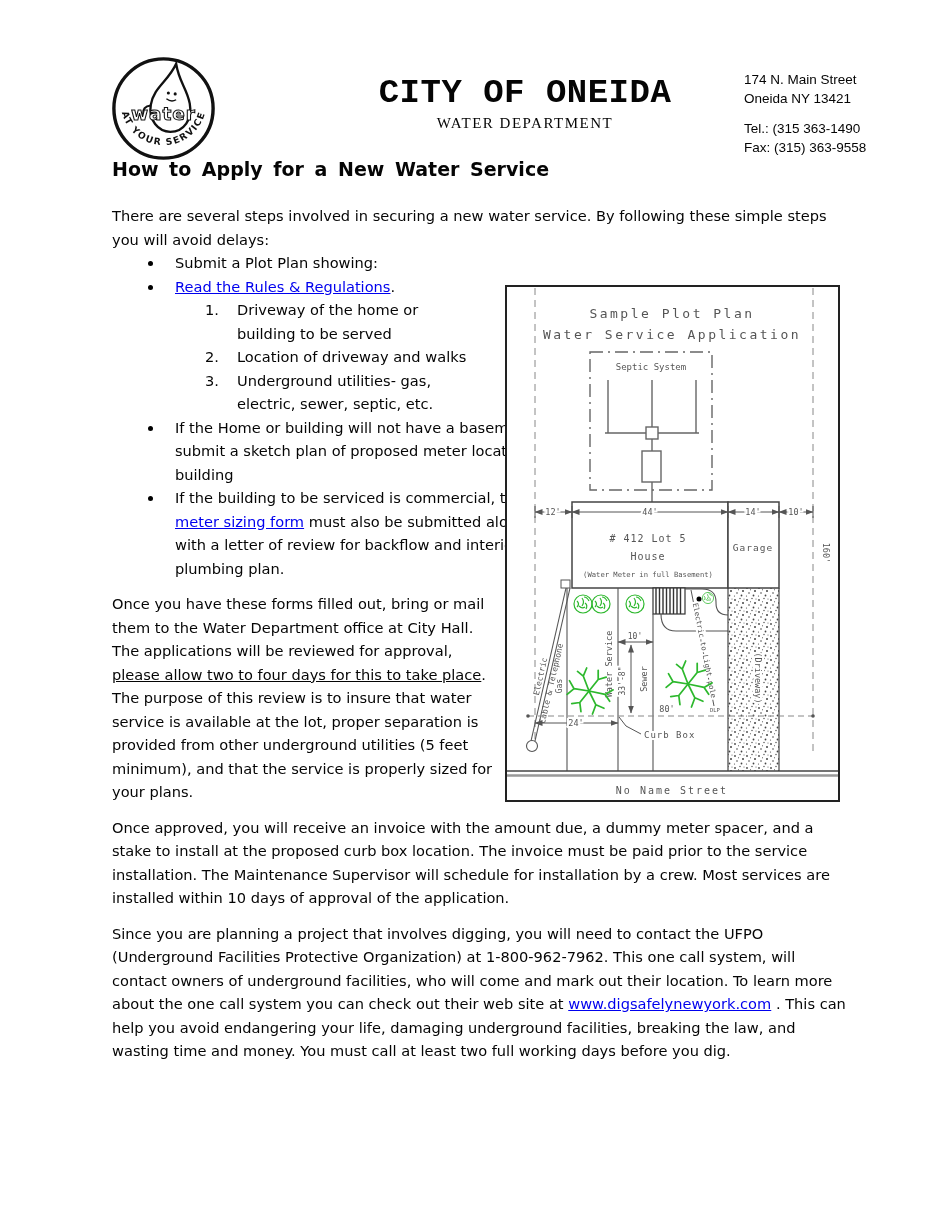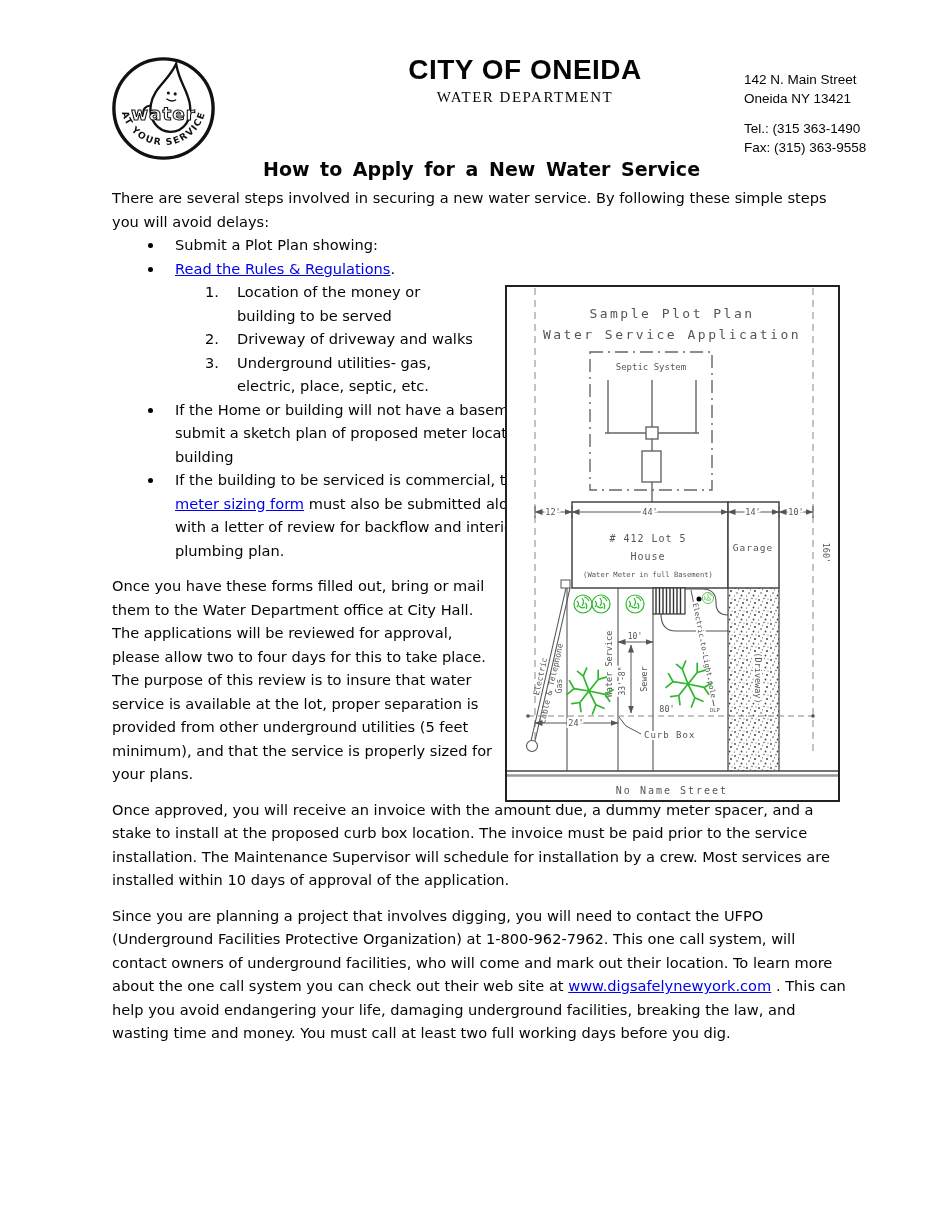--- a/index.html
+++ b/index.html
@@ -1,39 +1,39 @@
 <!DOCTYPE html>
 <html><head>
 <meta charset="utf-8">
 <style>
   html,body{margin:0;padding:0;background:#fff;}
   .page{position:relative;width:950px;height:1230px;background:#fff;overflow:hidden;
         font-family:"DejaVu Sans",sans-serif;color:#050505;}
   
   .logo{position:absolute;left:110px;top:55px;width:107px;height:107px;}
   .org-block{position:absolute;left:200px;top:54px;width:650px;text-align:center;}
-  .org-name{font-family:Liberation Sans, sans-serif;font-weight:bold;font-size:28px;letter-spacing:.5px;}
+  .org-name{font-family:Liberation Mono, monospace;font-weight:bold;font-size:34px;letter-spacing:.5px;margin-top:20px;}
   .org-dept{font-family:Liberation Serif, serif;font-size:15px;letter-spacing:1.5px;margin-top:3px;}
   .contact{position:absolute;left:744px;top:70px;font-family:"Liberation Sans",sans-serif;
            font-size:13.5px;line-height:19px;}
   .contact .gap{height:11px;}
   
   .doc{position:absolute;left:112px;top:156px;width:739px;font-size:14.6px;line-height:23.5px;}
-  h1.title{margin:0 0 4px 0;text-align:center;font-size:19px;font-weight:bold;word-spacing:4px;line-height:26px;}
+  h1.title{margin:0 0 22px 0;text-align:left;font-size:19px;font-weight:bold;word-spacing:4px;line-height:26px;}
   .para{margin:0;}
   .bullet{position:relative;padding-left:63px;}
   .bullet .dot{position:absolute;left:36px;top:10px;width:5px;height:5px;background:#000;border-radius:50%;}
   .num-item{position:relative;padding-left:125px;}
   .num-item .num{position:absolute;left:93px;top:0;}
   .narrow{width:375px;}
   .numwrap{width:362px;}
   .review{width:385px;margin-top:12px;}
   .mt{margin-top:12px;}
   a.lnk{color:#0000ee;text-decoration:underline;cursor:pointer;}
-  .ul{}
+  .ul{text-decoration:underline;}
   
   .plotplan{position:absolute;left:505px;top:285px;width:335px;height:517px;}
   .cad{font-family:"DejaVu Sans Mono",monospace;fill:#555;}
   .halo{paint-order:stroke;stroke:#fff;stroke-width:4px;}
 </style>
 </head>
 <body>
 
 <div class="page">
 
@@ -50,21 +50,21 @@
       <textPath href="#arcpath" startOffset="50%" text-anchor="middle">AT YOUR SERVICE</textPath>
     </text>
   </svg>
 
   <div class="org-block">
     <div class="org-name">CITY OF ONEIDA</div>
     <div class="org-dept">WATER DEPARTMENT</div>
   </div>
 
   <div class="contact">
-    <div>142 N. Main Street</div>
+    <div>174 N. Main Street</div>
     <div>Oneida NY 13421</div>
     <div class="gap"></div>
     <div>Tel.: (315 363-1490</div>
     <div>Fax: (315) 363-9558</div>
   </div>
 
   <div class="doc">
     <h1 class="title">How to Apply for a New Water Service</h1>
 
     <p class="para">There are several steps involved in securing a new water service.  By following these simple steps you will avoid delays:</p>
@@ -76,29 +76,29 @@
     </div>
 
     <div class="bullet">
       <span class="dot"></span>
       <span><a class="lnk">Read the Rules &amp; Regulations</a><span>.</span></span>
     </div>
 
     <div class="numwrap">
       <div class="num-item">
         <span class="num">1.</span>
-        <span>Location of the money or building to be served</span>
+        <span>Driveway of the home or building to be served</span>
       </div>
       <div class="num-item">
         <span class="num">2.</span>
-        <span>Driveway of driveway and walks</span>
+        <span>Location of driveway and walks</span>
       </div>
       <div class="num-item">
         <span class="num">3.</span>
-        <span>Underground utilities- gas, electric, place, septic, etc.</span>
+        <span>Underground utilities- gas, electric, sewer, septic, etc.</span>
       </div>
     </div>
 
     <div class="bullet narrow">
       <span class="dot"></span>
       <span>If the Home or building will not have a basement, submit a sketch plan of proposed meter location in building</span>
     </div>
 
     <div class="bullet narrow">
       <span class="dot"></span>

